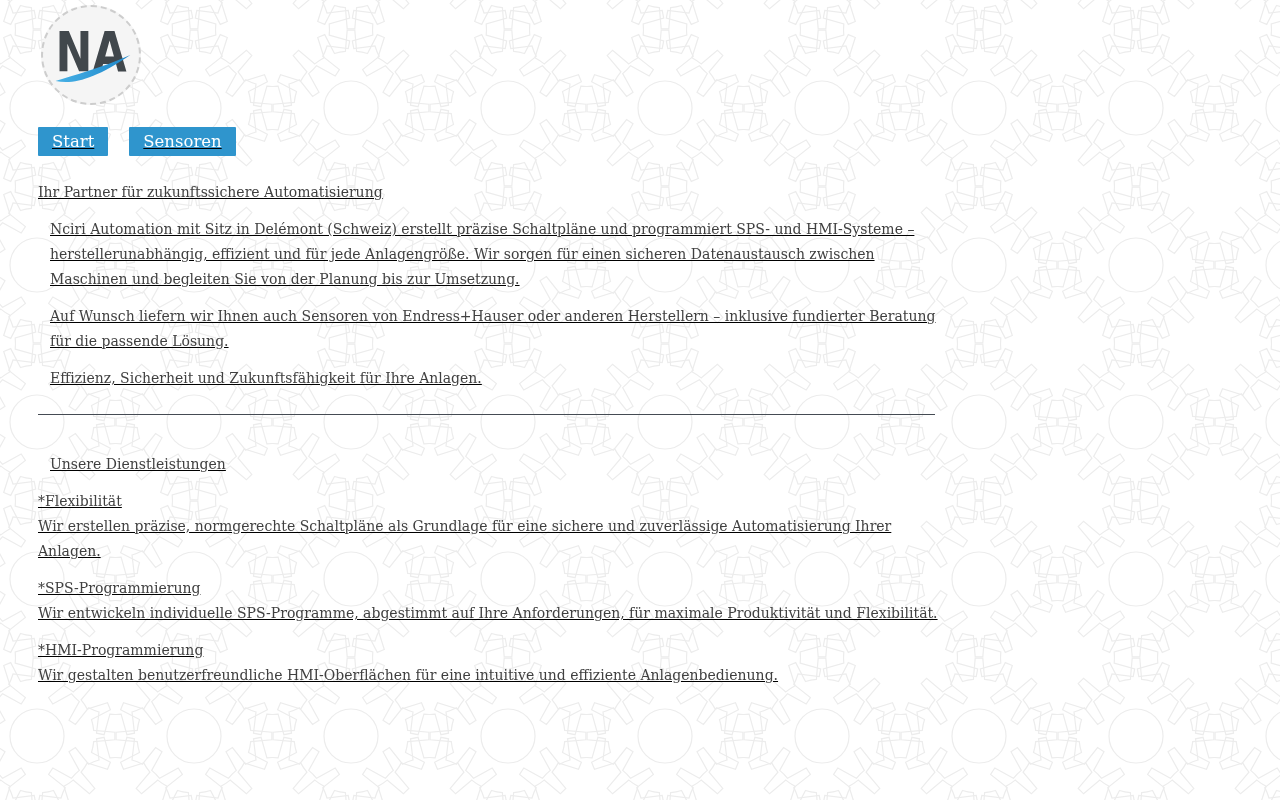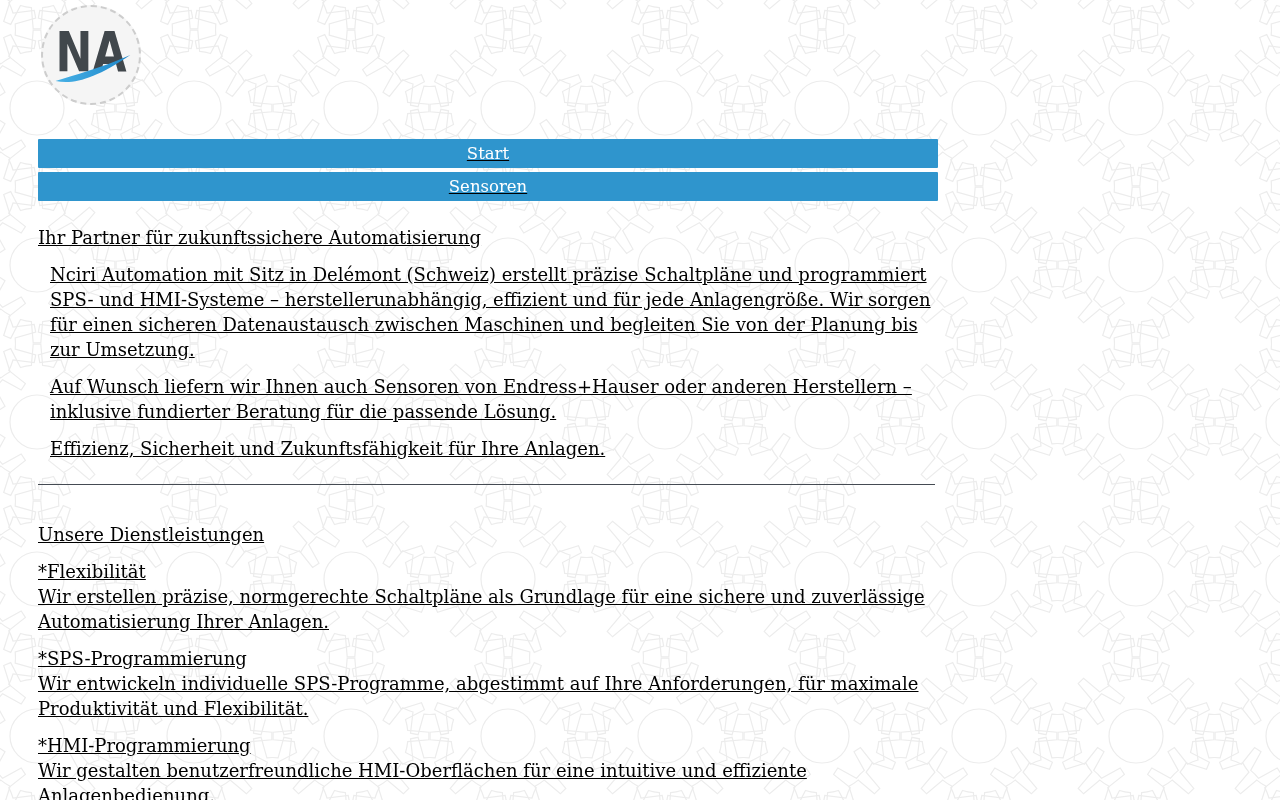--- a/index.html
+++ b/index.html
@@ -20,39 +20,39 @@
     cursor: pointer;
   }
   .logo svg { display: block; }
 
   .site-title {
     margin: 36px 0 0 0;
     font-size: 35px; line-height: 40px; font-weight: 400;
     color: #5f656c; letter-spacing: 0.6px;
   }
 
-  .nav { margin-top: 34px; display: flex; gap: 4px; flex-direction: column; }
+  .nav { margin-top: 22px; display: flex; gap: 21px; }
   .nav-btn {
     display: inline-block; background: #2f95cd; color: #ffffff;
     font-family: "DejaVu Serif", serif; font-size: 16.5px; line-height: 21px;
     padding: 4px 14px; border: none; border-radius: 1px; cursor: pointer;
   }
 
   .txt {
-    font-size: 18px; line-height: 25px; color: #000000;
+    font-size: 14px; line-height: 25px; color: #404040;
   }
   .tagline { margin: 24px 0 0 0; }
   .para { margin: 12px 0 0 12px; }
 
   .divider {
     border: none; border-top: 1px solid #454b53;
     margin: 23px 0 0 0; width: 897px;
   }
 
-  .services-heading { margin: 37px 0 0 0; }
+  .services-heading { margin: 37px 0 0 12px; }
   .service { margin: 12px 0 0 0; }
 </style>
 </head>
 <body>
 
 <svg id="gear-bg" xmlns="http://www.w3.org/2000/svg">
     <defs>
       <pattern id="gp" width="157" height="157" patternUnits="userSpaceOnUse" patternTransform="translate(37,108)">
         <g fill="none" stroke="#ececec" stroke-width="1.2">
           <path d="M56.7 -5.6L77.9 -3.8L77.9 3.8L56.7 5.6A57 57 0 0 1 54.5 16.5L73.4 26.3L70.5 33.3L50.3 26.9A57 57 0 0 1 44.1 36.2L57.8 52.4L52.4 57.8L36.2 44.1A57 57 0 0 1 26.9 50.3L33.3 70.5L26.3 73.4L16.5 54.5A57 57 0 0 1 5.6 56.7L3.8 77.9L-3.8 77.9L-5.6 56.7A57 57 0 0 1 -16.5 54.5L-26.3 73.4L-33.3 70.5L-26.9 50.3A57 57 0 0 1 -36.2 44.1L-52.4 57.8L-57.8 52.4L-44.1 36.2A57 57 0 0 1 -50.3 26.9L-70.5 33.3L-73.4 26.3L-54.5 16.5A57 57 0 0 1 -56.7 5.6L-77.9 3.8L-77.9 -3.8L-56.7 -5.6A57 57 0 0 1 -54.5 -16.5L-73.4 -26.3L-70.5 -33.3L-50.3 -26.9A57 57 0 0 1 -44.1 -36.2L-57.8 -52.4L-52.4 -57.8L-36.2 -44.1A57 57 0 0 1 -26.9 -50.3L-33.3 -70.5L-26.3 -73.4L-16.5 -54.5A57 57 0 0 1 -5.6 -56.7L-3.8 -77.9L3.8 -77.9L5.6 -56.7A57 57 0 0 1 16.5 -54.5L26.3 -73.4L33.3 -70.5L26.9 -50.3A57 57 0 0 1 36.2 -44.1L52.4 -57.8L57.8 -52.4L44.1 -36.2A57 57 0 0 1 50.3 -26.9L70.5 -33.3L73.4 -26.3L54.5 -16.5A57 57 0 0 1 56.7 -5.6Z"></path>

